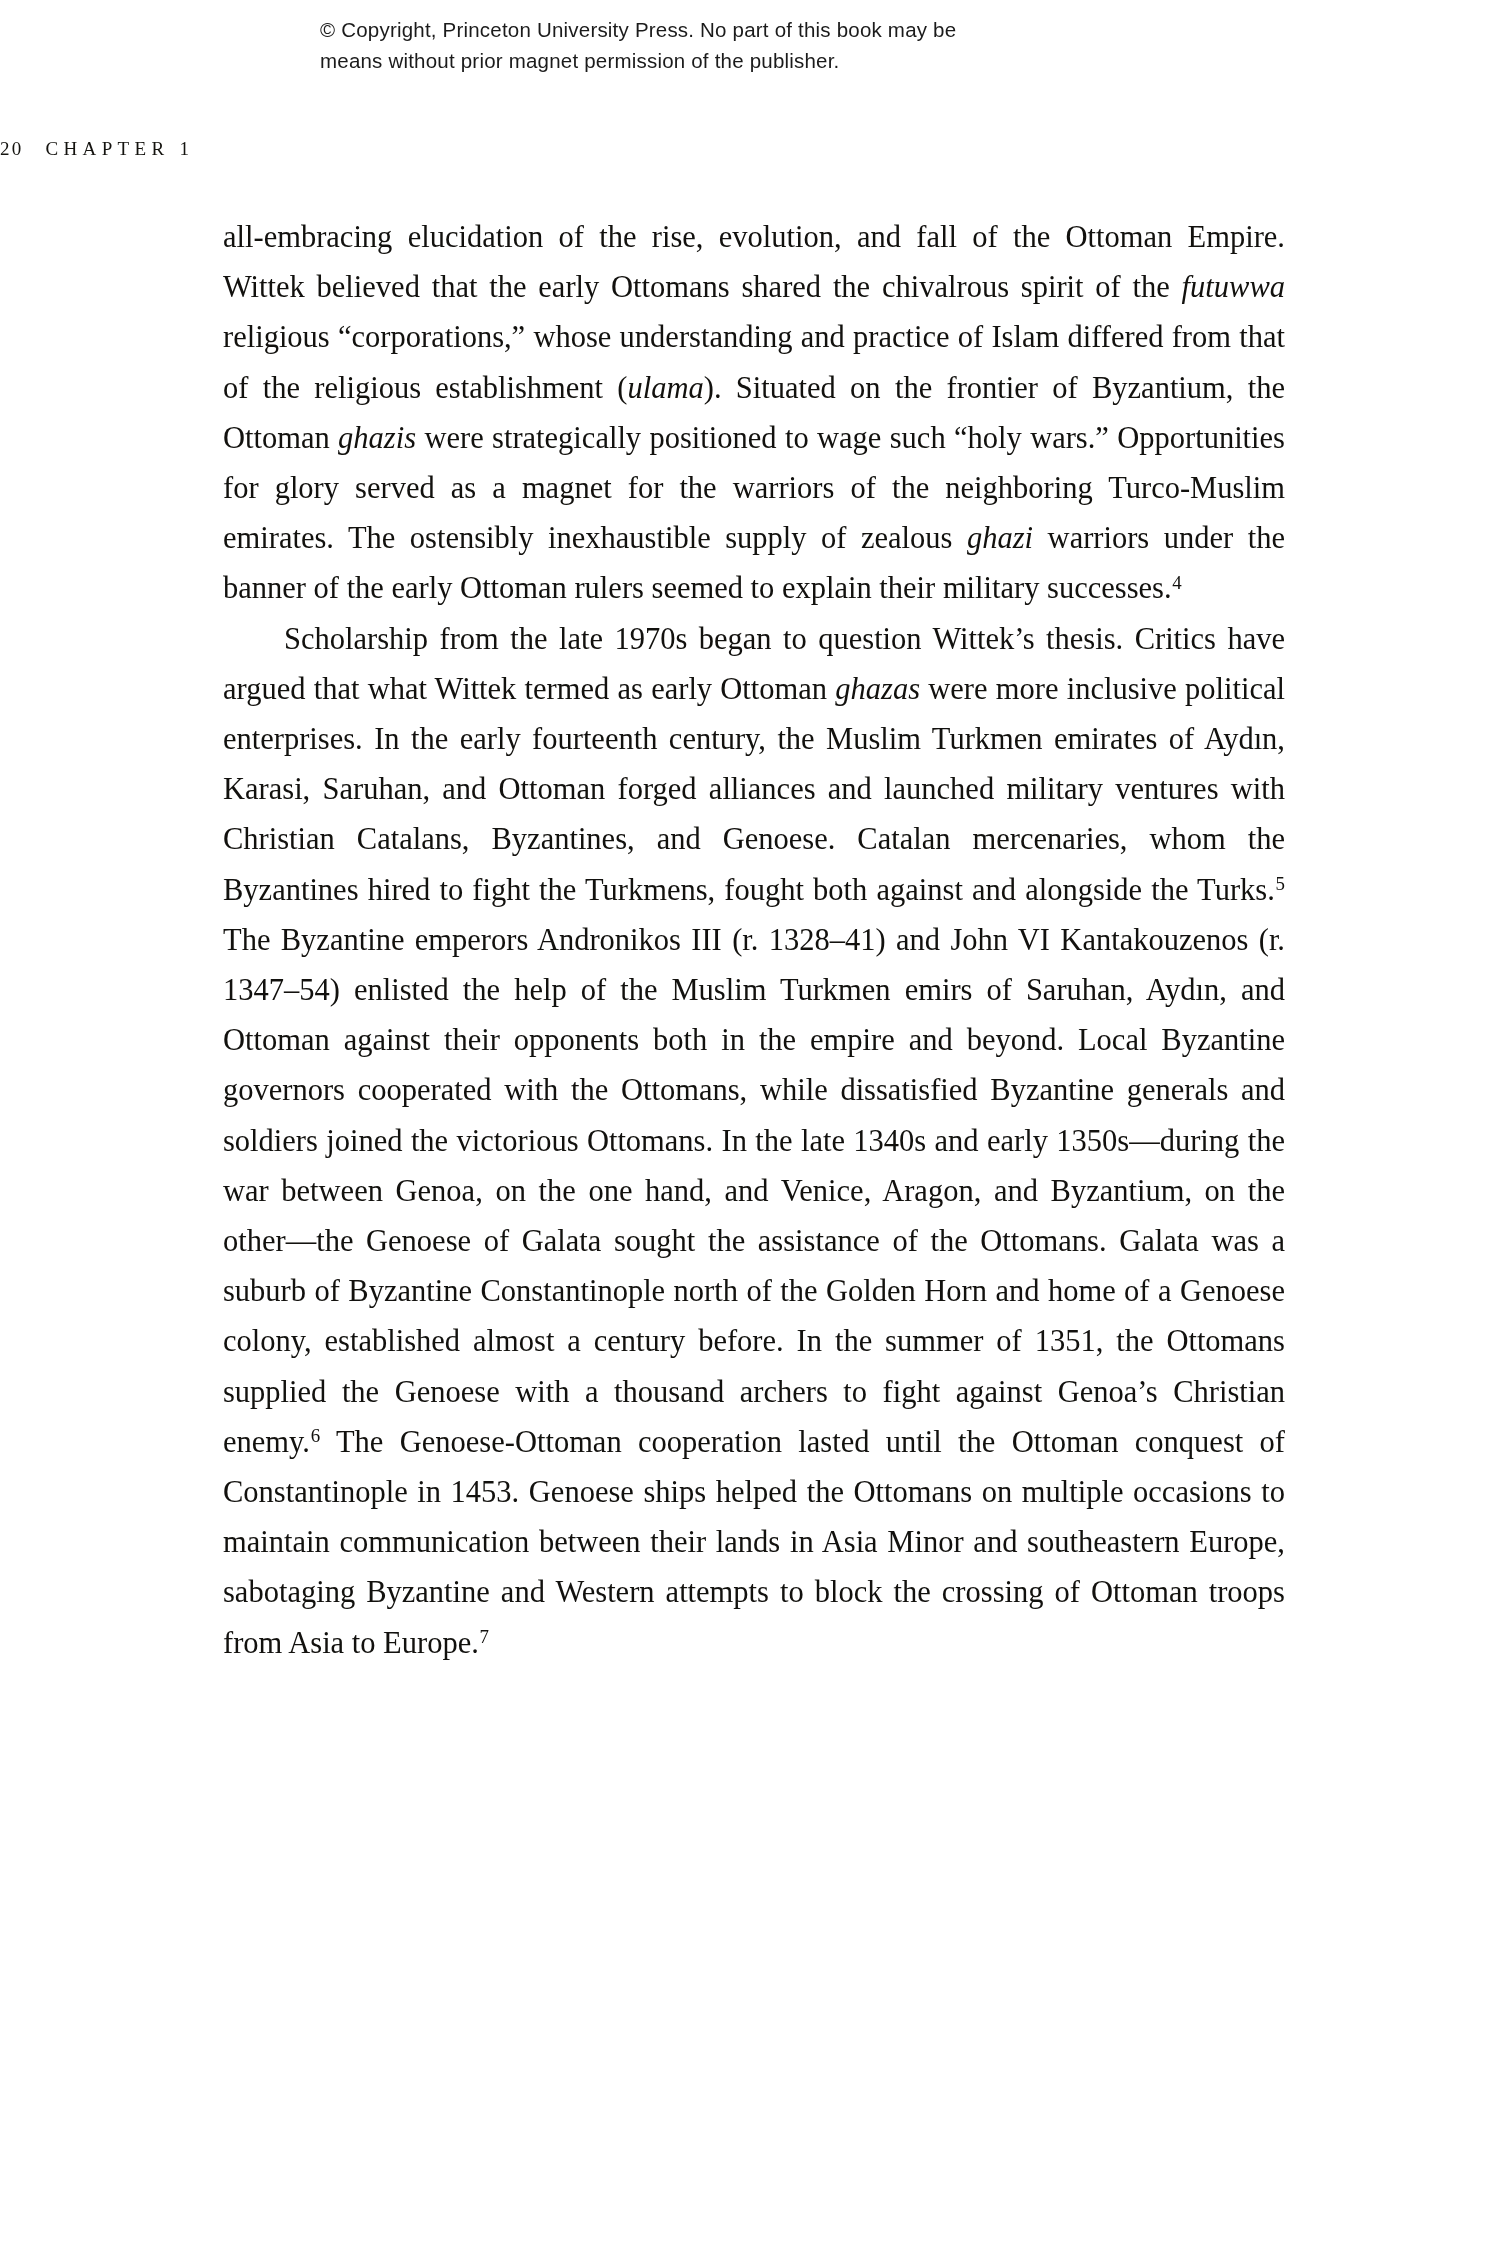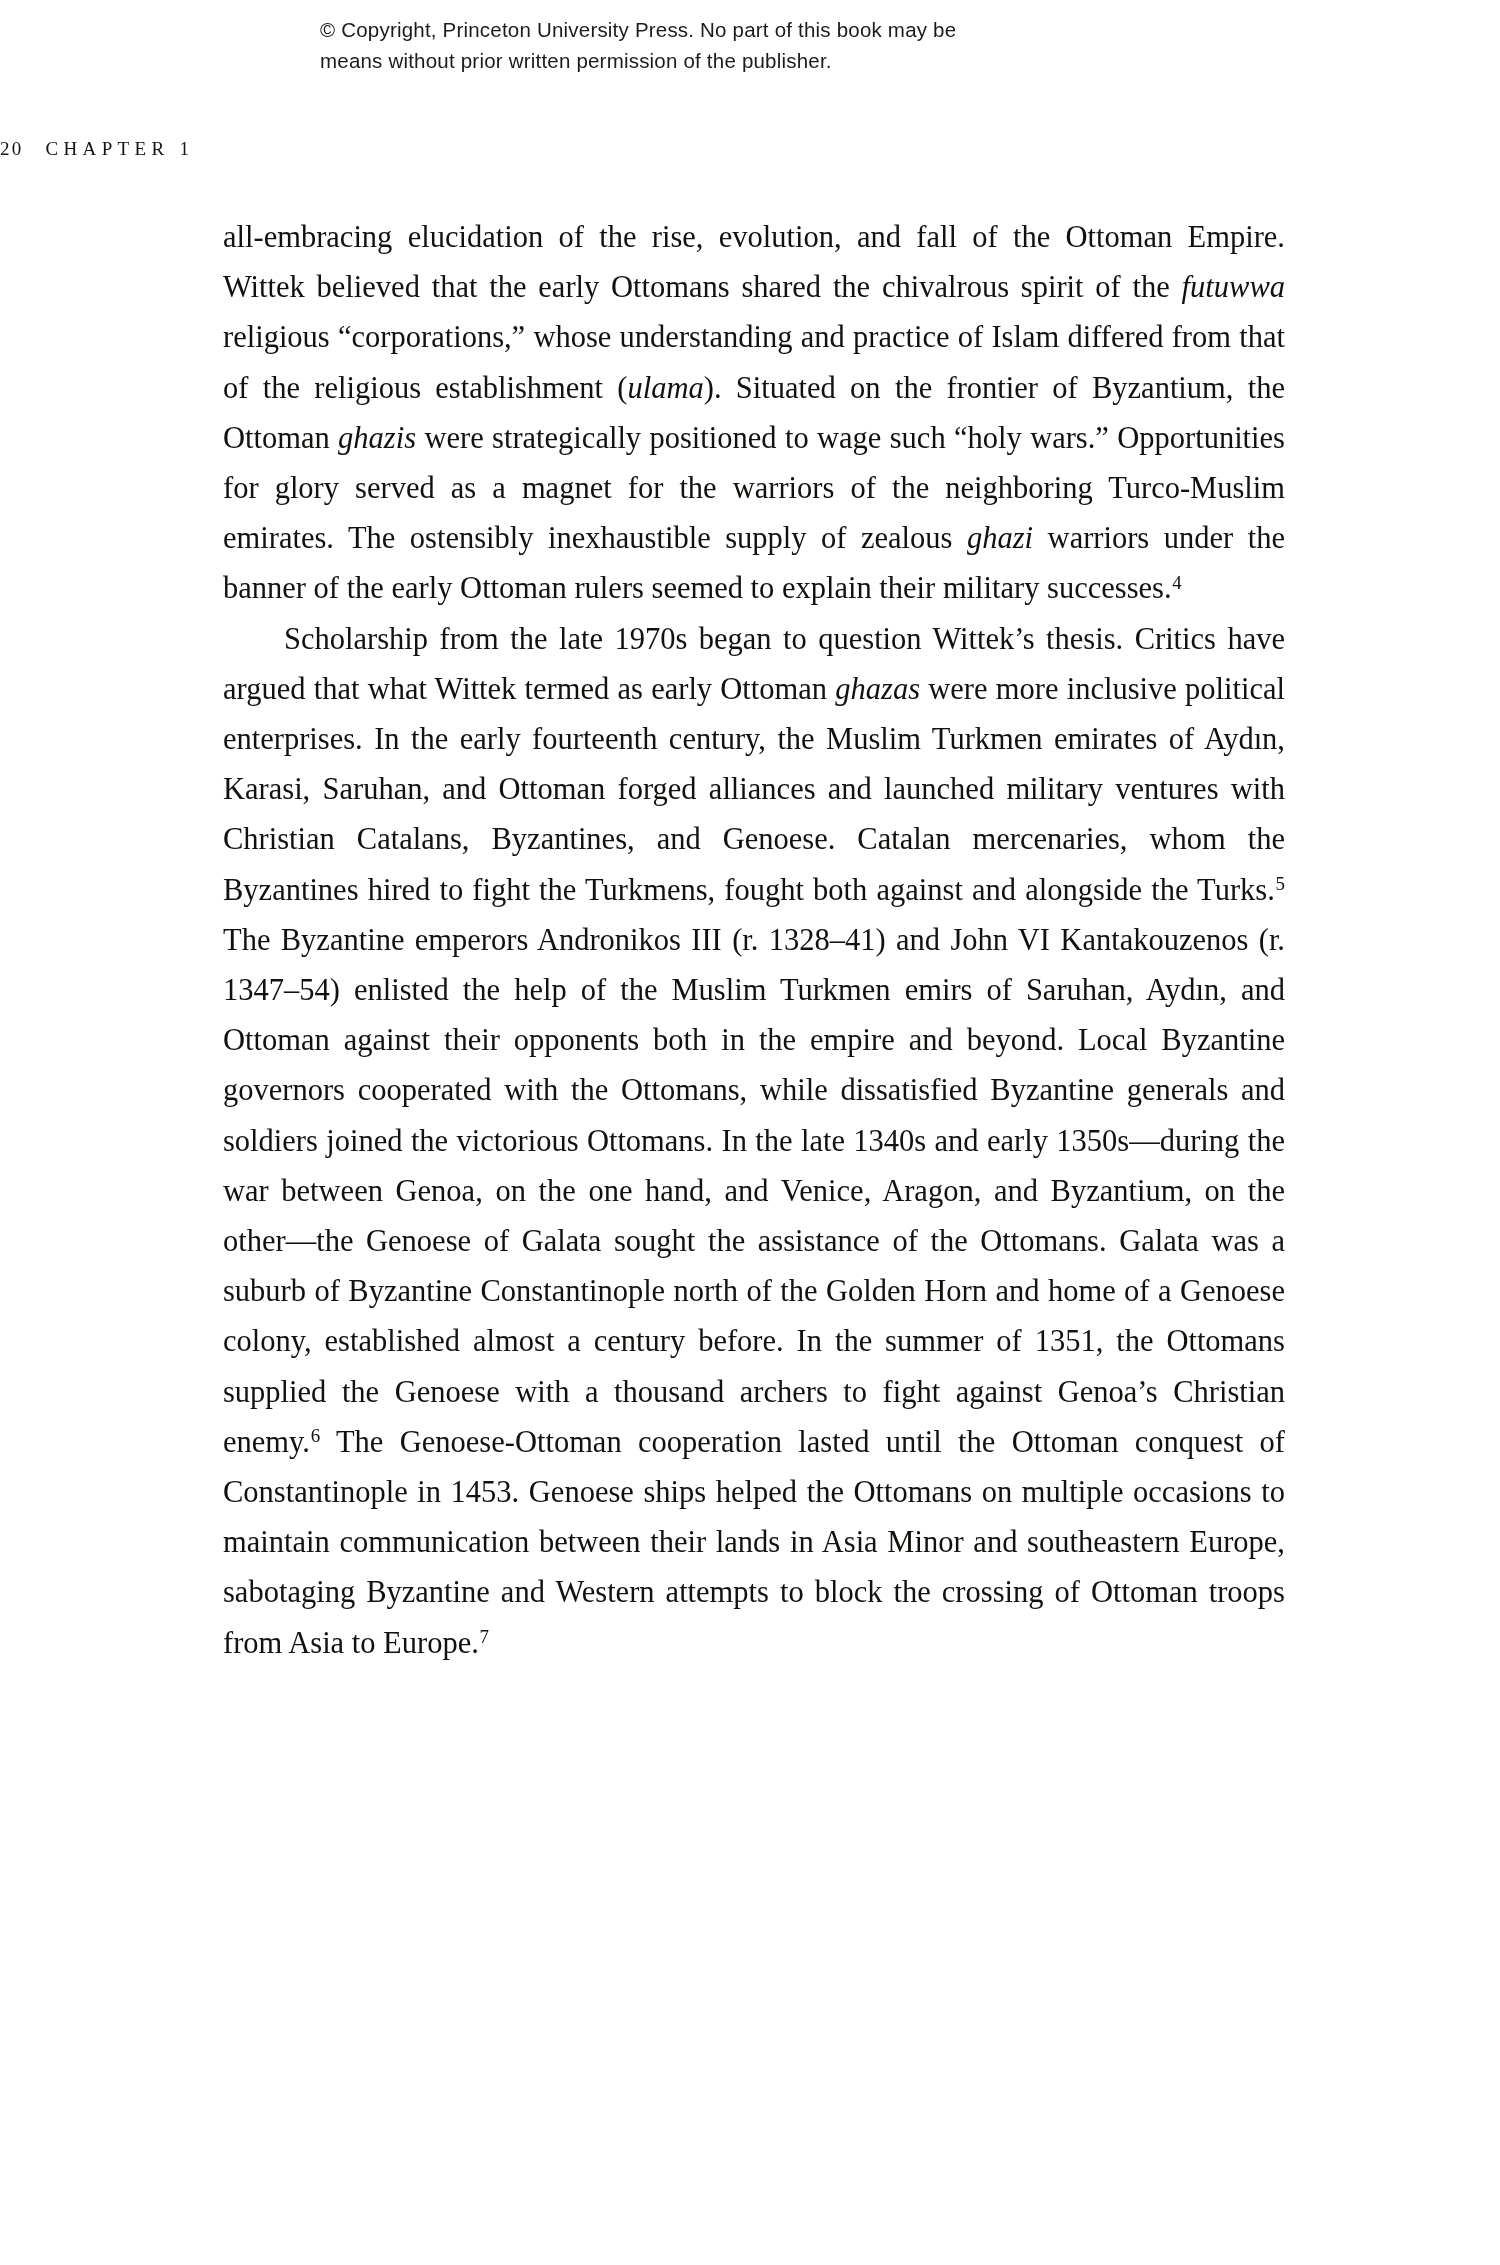--- a/index.html
+++ b/index.html
@@ -96,21 +96,21 @@
     letter-spacing: 0.01em;
   }
 </style>
 </head>
 <body>
 
 <div class="page">
 
   <div class="copyright">
     <span>© Copyright, Princeton University Press. No part of this book may be</span>
-    <span>means without prior written permission of the publisher.</span>
+    <span>means without prior magnet permission of the publisher.</span>
   </div>
 
   <div class="running-head">
     <span class="folio">20</span><span class="chap">CHAPTER 1</span>
   </div>
 
   <div class="body-text">
 
     <p><span>all-embracing elucidation of the rise, evolution, and fall of the Ottoman Empire. Wittek believed that the early Ottomans shared the chivalrous spirit of the </span><i>futuwwa</i><span> religious “corporations,” whose understanding and practice of Islam differed from that of the religious establishment (</span><i>ulama</i><span>). Situated on the frontier of Byzantium, the Ottoman </span><i>ghazis</i><span> were strategically positioned to wage such “holy wars.” Opportunities for glory served as a magnet for the warriors of the neighboring Turco-Muslim emirates. The ostensibly inexhaustible supply of zealous </span><i>ghazi</i><span> warriors under the banner of the early Ottoman rulers seemed to explain their military successes.</span><sup class="fn">4</sup></p>
 

